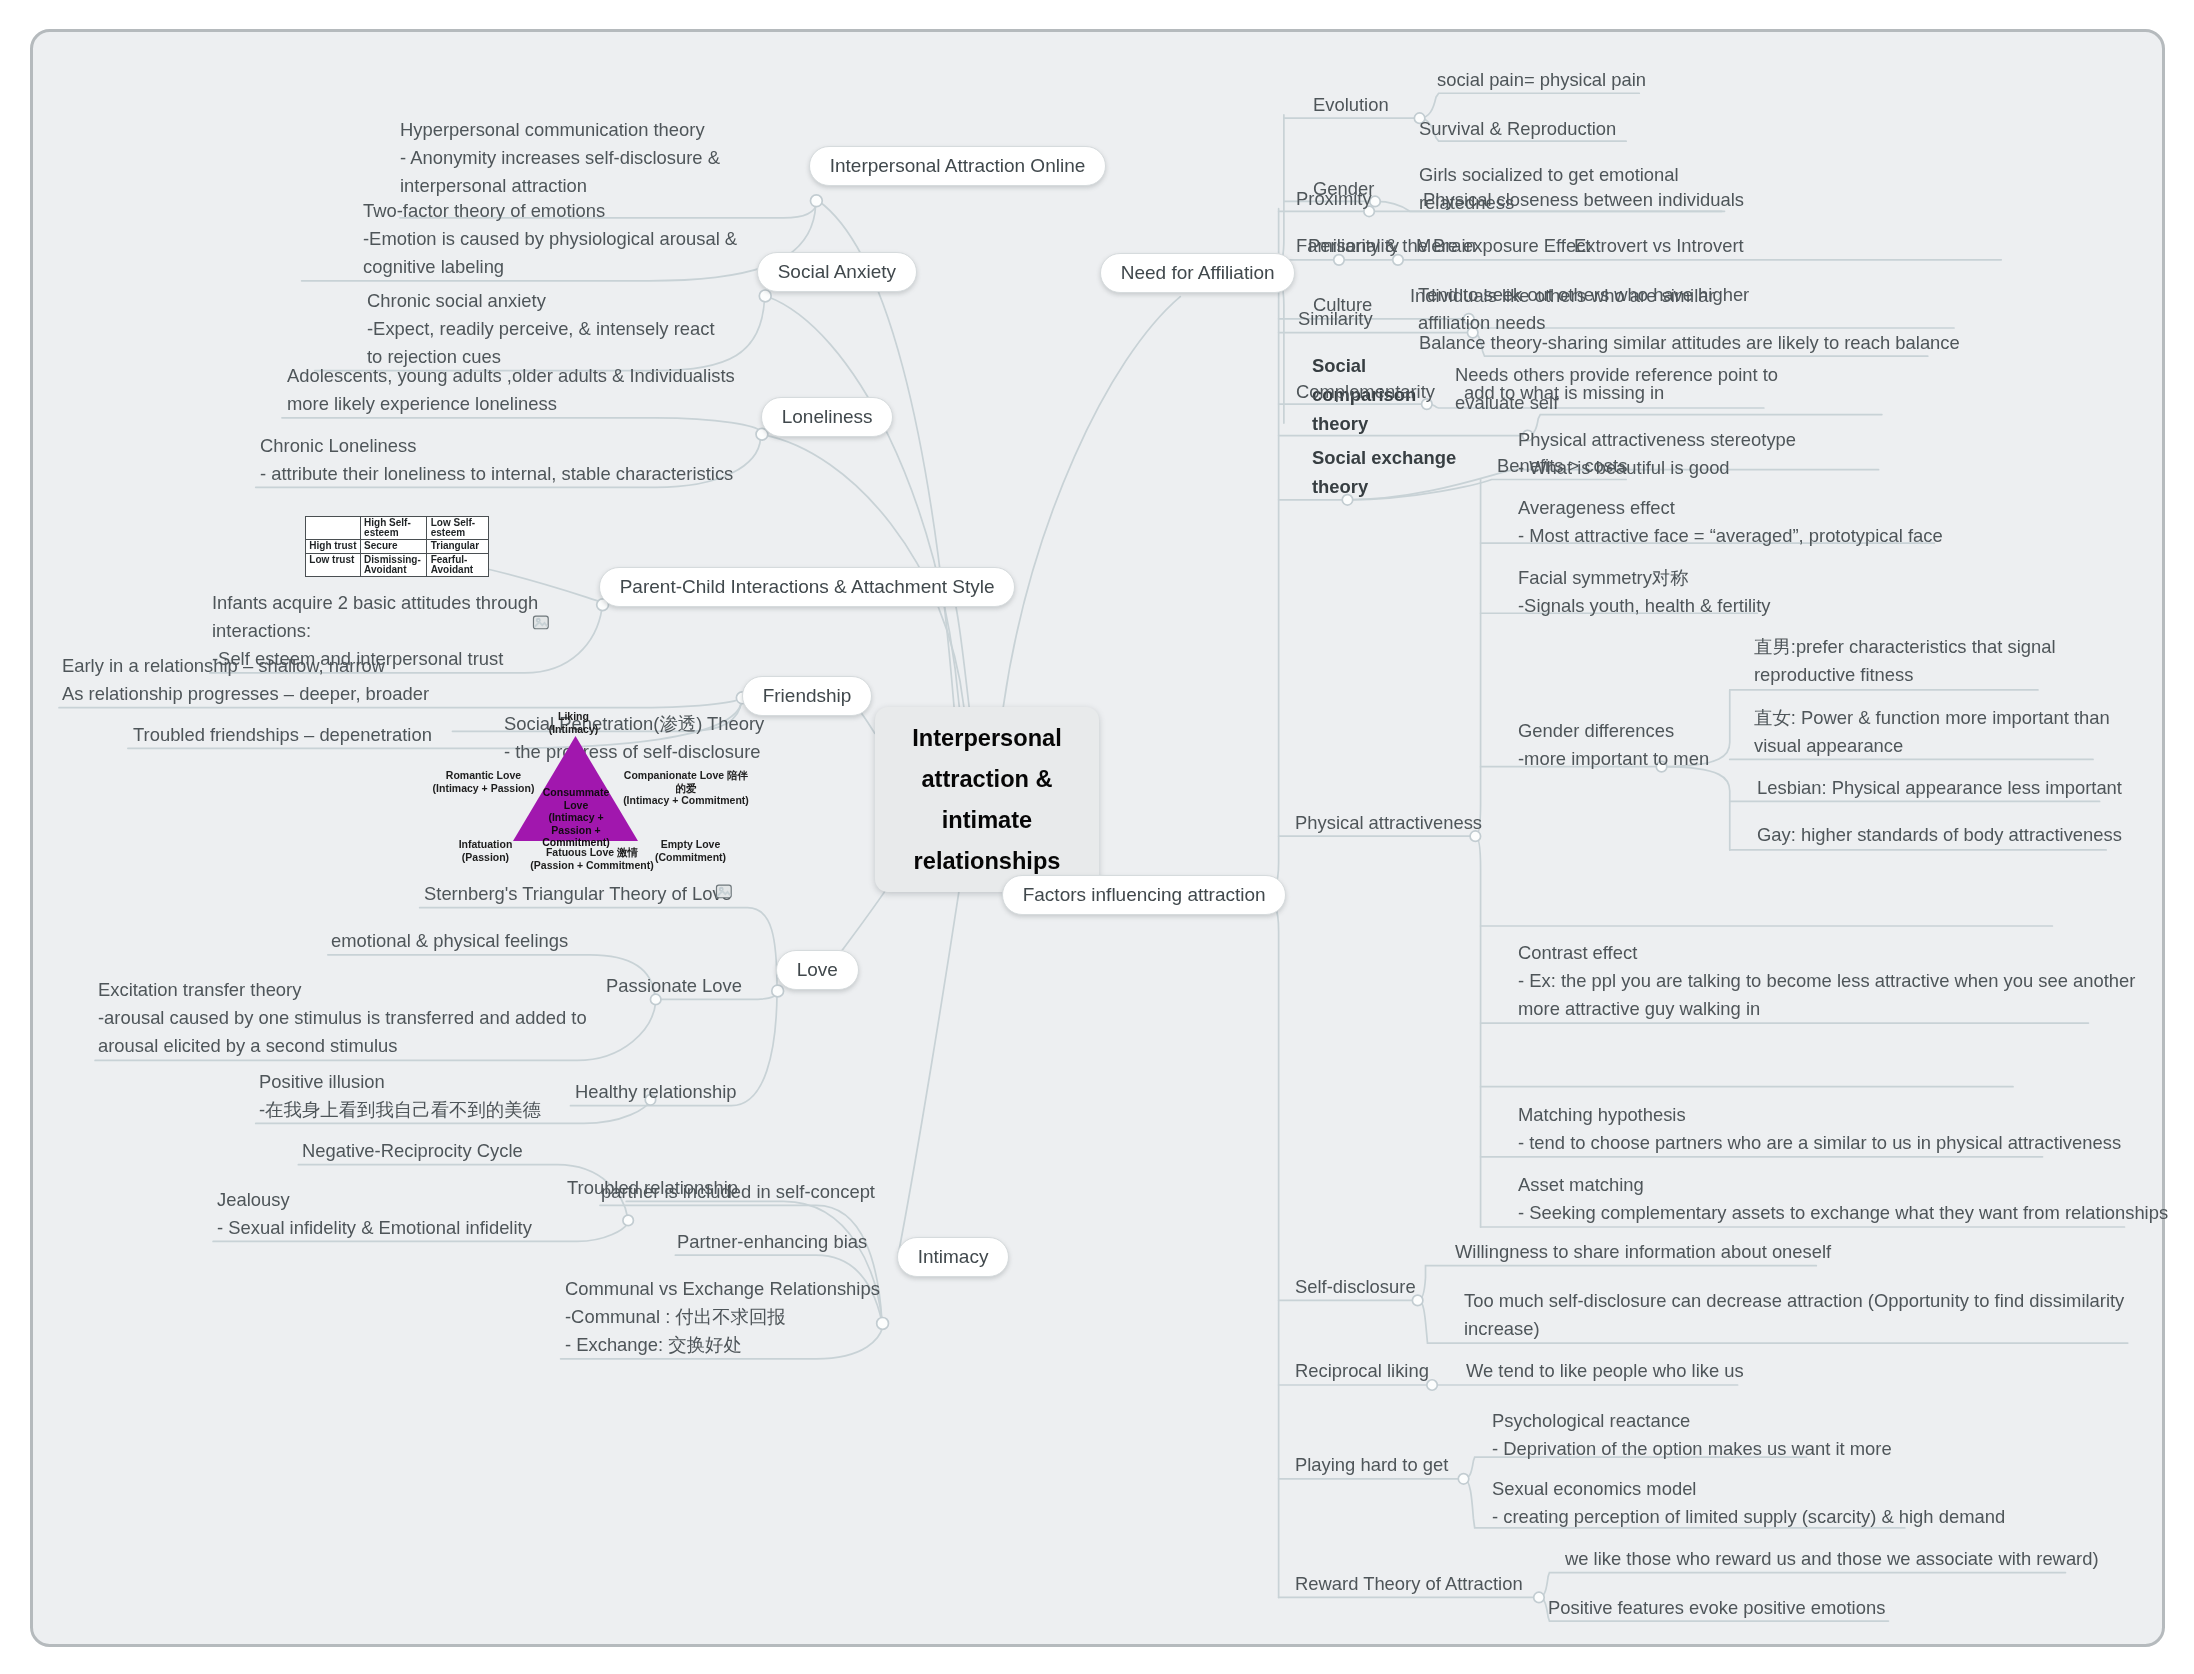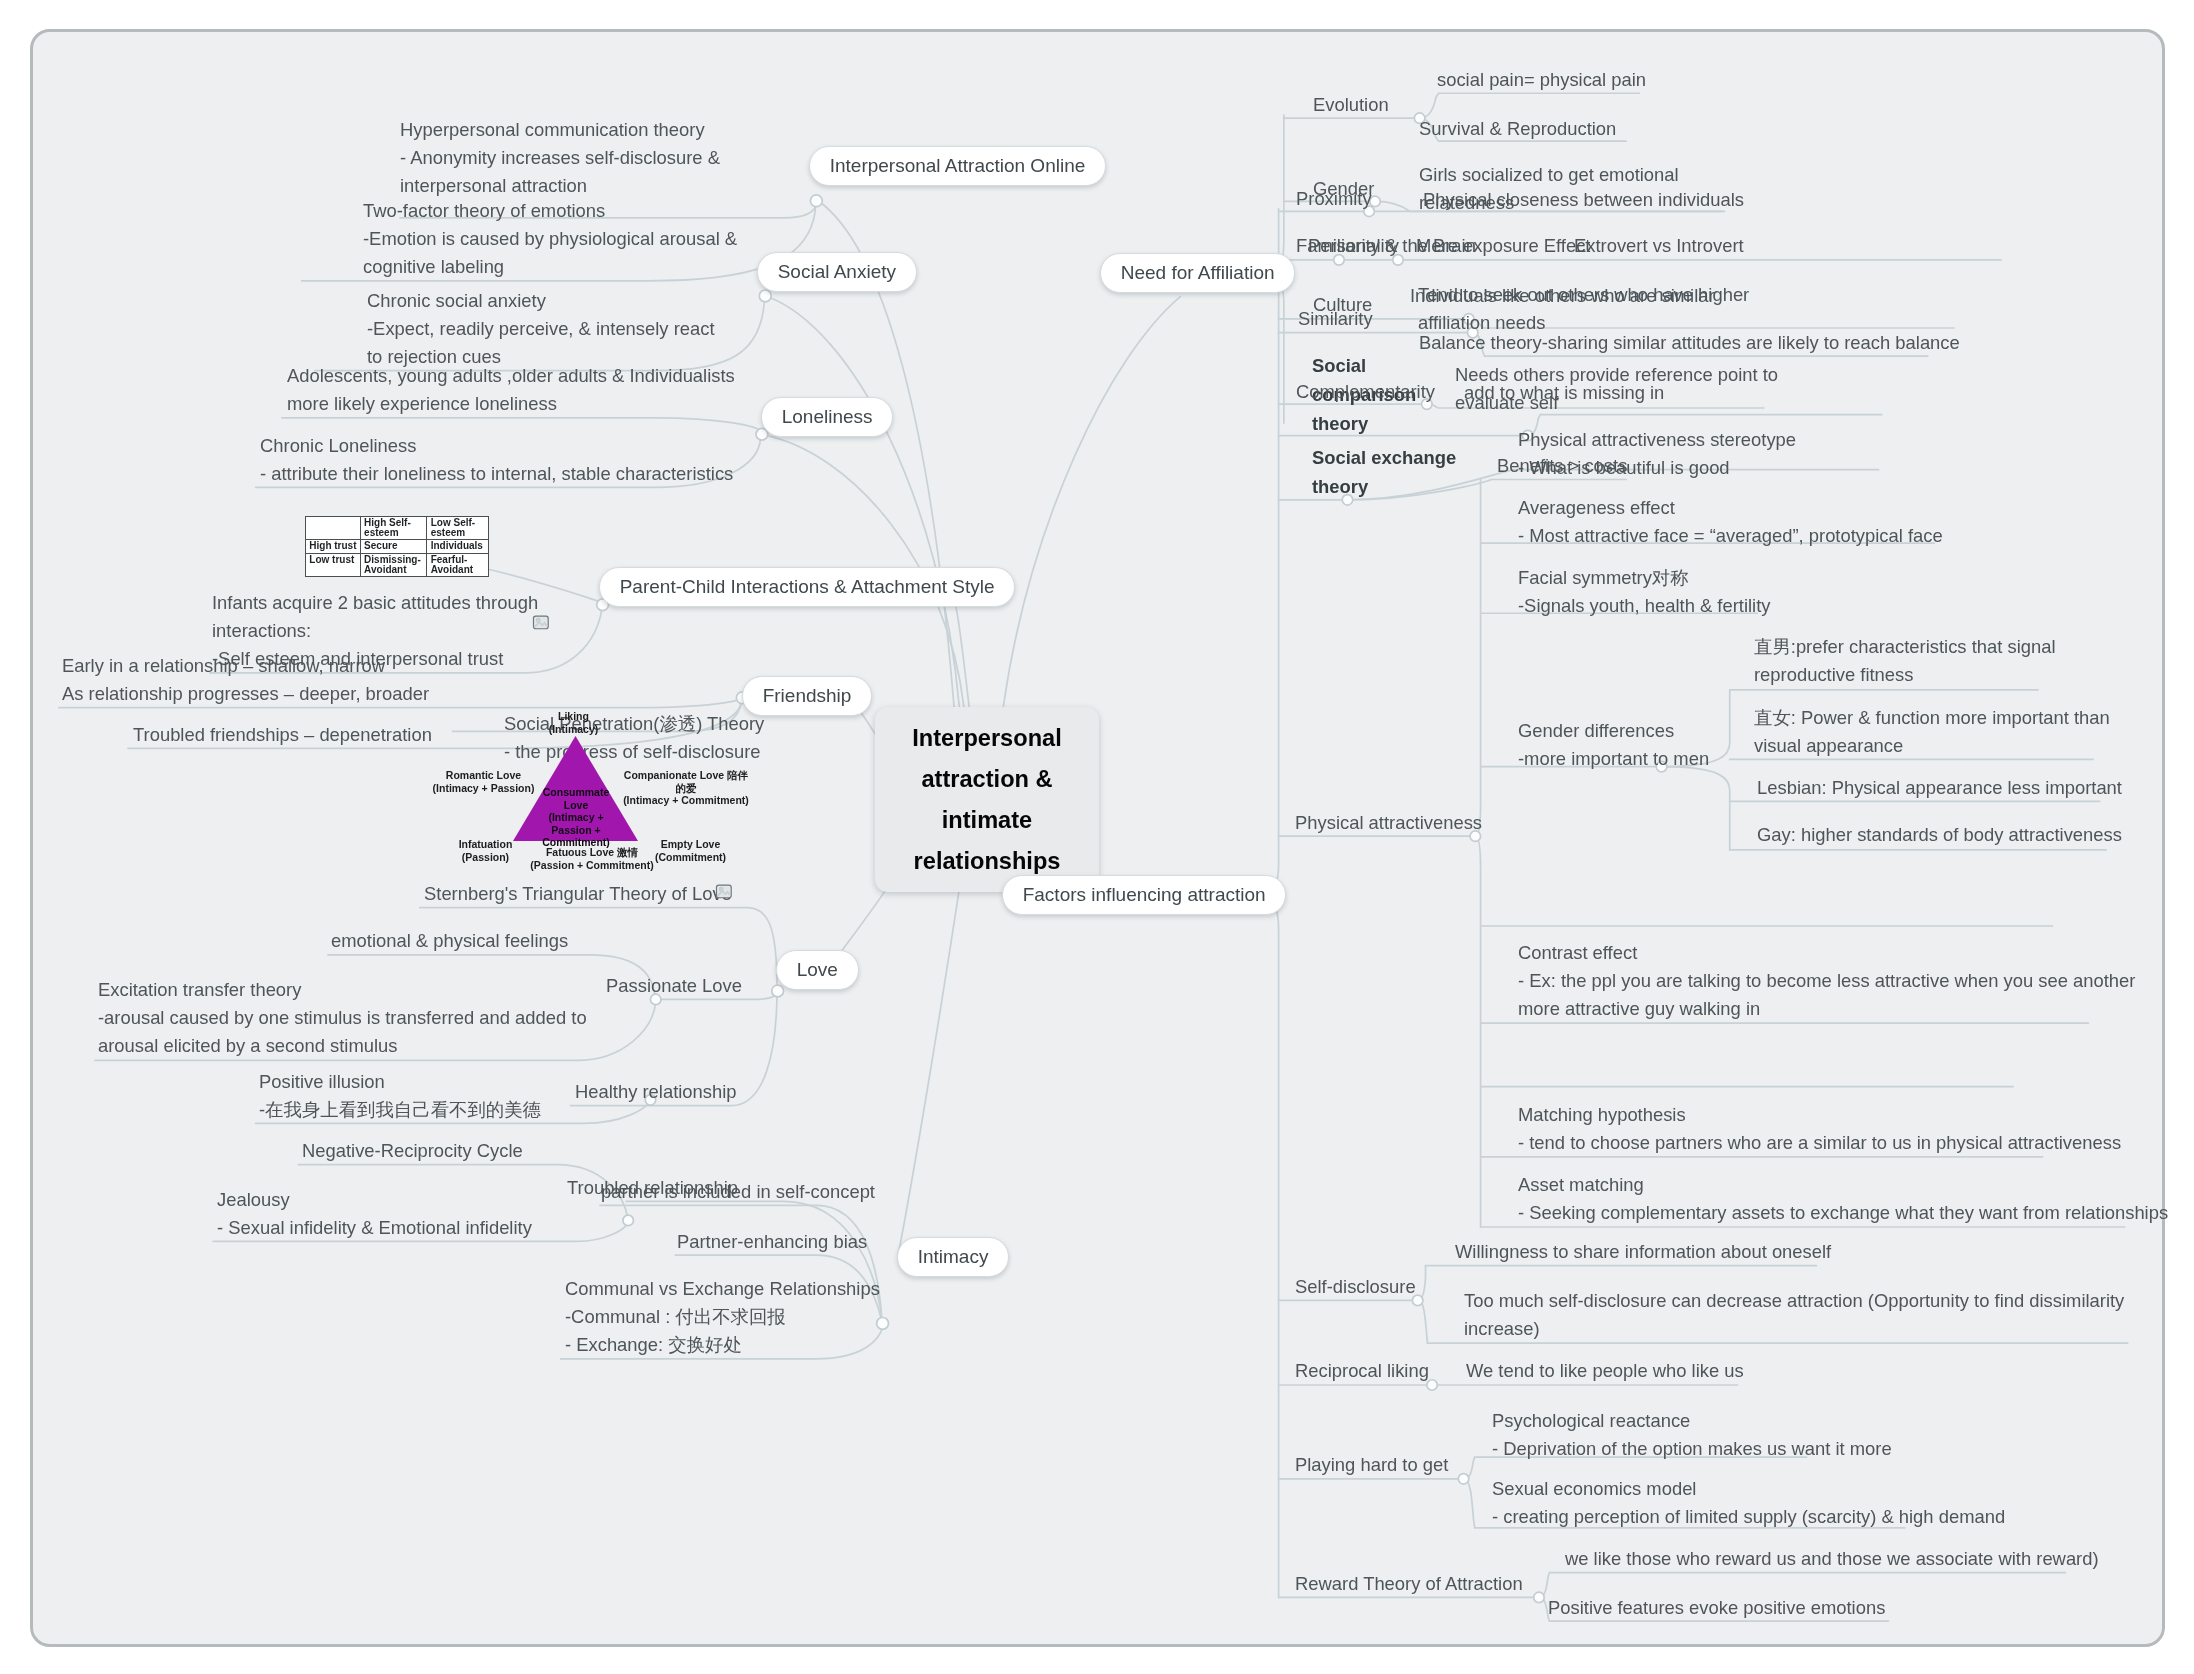--- a/index.html
+++ b/index.html
@@ -211,21 +211,21 @@
       <table>
         <tbody>
             <tr>
           <td></td>
           <td style="max-width:54px;">High Self-esteem</td>
           <td style="max-width:54px;">Low Self-esteem</td>
         </tr>
         <tr>
           <td>High trust</td>
           <td>Secure</td>
-          <td>Individuals</td>
+          <td>Triangular</td>
         </tr>
         <tr>
           <td>Low trust</td>
           <td style="max-width:59px;">Dismissing-Avoidant</td>
           <td style="max-width:54px;">Fearful-Avoidant</td>
         </tr>
       </tbody>
         </table>
     </div>
 

